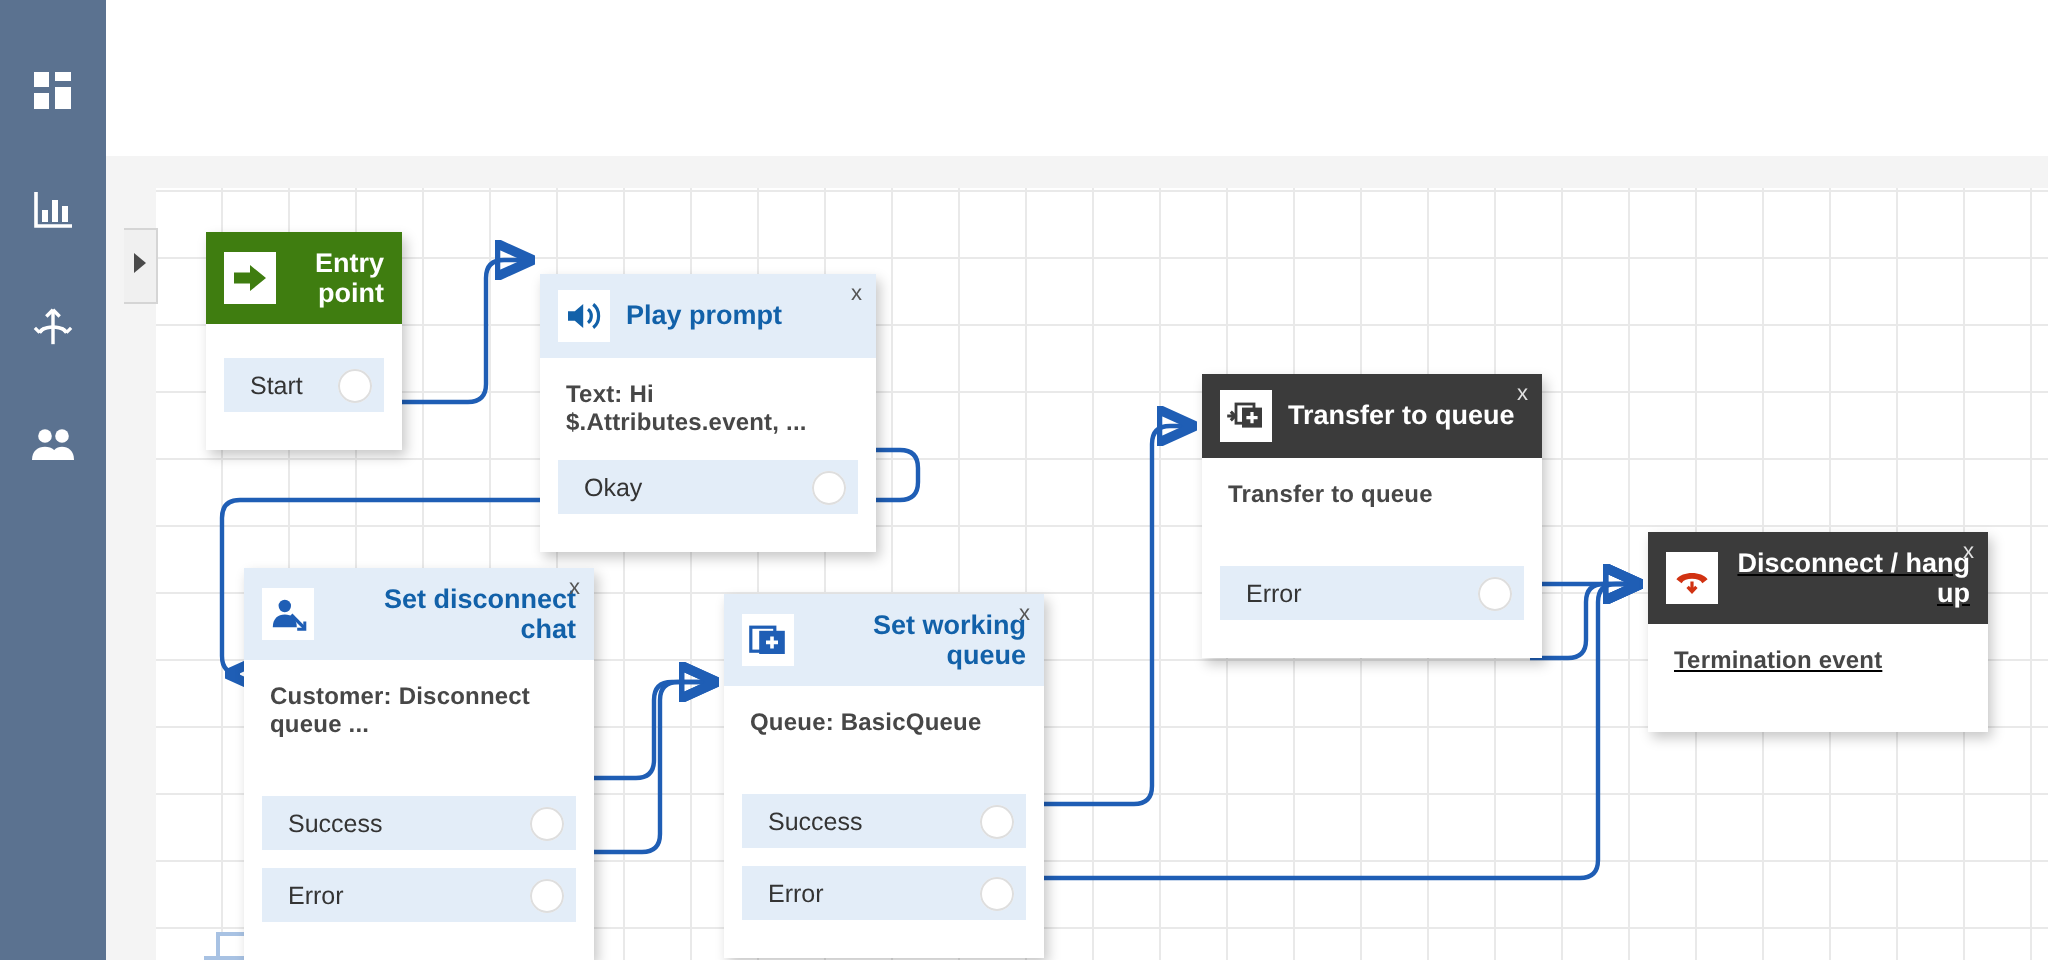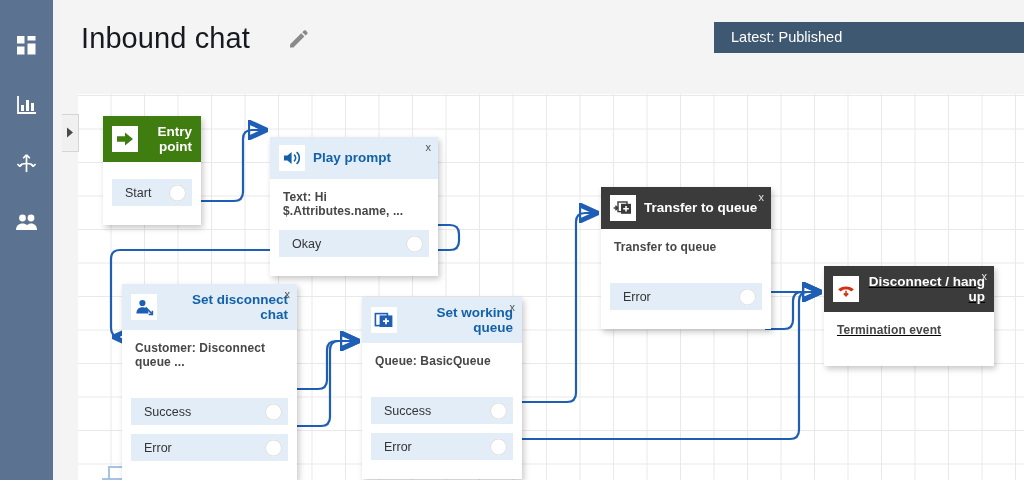--- a/index.html
+++ b/index.html
@@ -185,30 +185,20 @@
         <svg width="23" height="21" viewBox="0 0 23 21">
           <circle cx="7.5" cy="6" r="3.4" fill="#fff"></circle>
           <circle cx="16" cy="6" r="3.4" fill="#fff"></circle>
           <path d="M1 18 C1 13.4 4 11.4 7.5 11.4 C11 11.4 14 13.4 14 18 Z" fill="#fff"></path>
           <path d="M10.5 18 C10.5 13.4 13 11.4 16 11.4 C19.2 11.4 22 13.4 22 18 Z" fill="#fff"></path>
         </svg>
       </span>
     </div>
   </nav>
 
-  <header id="header">
-    <div id="page-title">Inbound chat</div>
-    <div id="edit-pencil">
-      <svg width="26" height="26" viewBox="0 0 26 26">
-        <path d="M5 19.6 L5.2 16.3 L16.2 5.3 L19.4 8.5 L8.4 19.5 Z" fill="#8a8a8a"></path>
-        <path d="M17.3 4.2 L18.9 2.6 C19.4 2.1 20.2 2.1 20.7 2.6 L22.2 4.1 C22.7 4.6 22.7 5.4 22.2 5.9 L20.6 7.5 Z" fill="#8a8a8a"></path>
-      </svg>
-    </div>
-    <div id="status-badge">Latest: Published</div>
-  </header>
 
   <section id="canvas-wrap">
 
     <div id="collapse-handle">
       <span>
         <svg width="8" height="11" viewBox="0 0 8 11">
             <path d="M1 0.5 L7 5.5 L1 10.5 Z" fill="#4a4a4a"></path>
           </svg>
       </span>
     </div>
@@ -261,21 +251,21 @@
           <span class="node-icon">
             <svg width="20" height="20" viewBox="0 0 20 20">
               <path d="M2 7.6 L5.4 7.6 L9.6 4 L9.6 16 L5.4 12.4 L2 12.4 Z" fill="#1261a9"></path>
               <path d="M12 6.6 C14.2 8.2 14.2 11.8 12 13.4" stroke="#1261a9" stroke-width="1.6" fill="none"></path>
               <path d="M14.6 4.2 C18.2 6.8 18.2 13.2 14.6 15.8" stroke="#1261a9" stroke-width="1.6" fill="none"></path>
             </svg>
           </span>
           <span class="node-title">Play prompt</span>
           <span class="node-close">x</span>
         </div>
-        <div class="node-body">Text: Hi $.Attributes.name, ...</div>
+        <div class="node-body">Text: Hi $.Attributes.event, ...</div>
         <div class="port">
           <span>Okay</span>
           <span class="knob"></span>
         </div>
         <div class="node-foot"></div>
       </div>
 
       <div class="node" id="node-disc-flow">
         <div class="node-header blue">
           <span class="node-icon">

